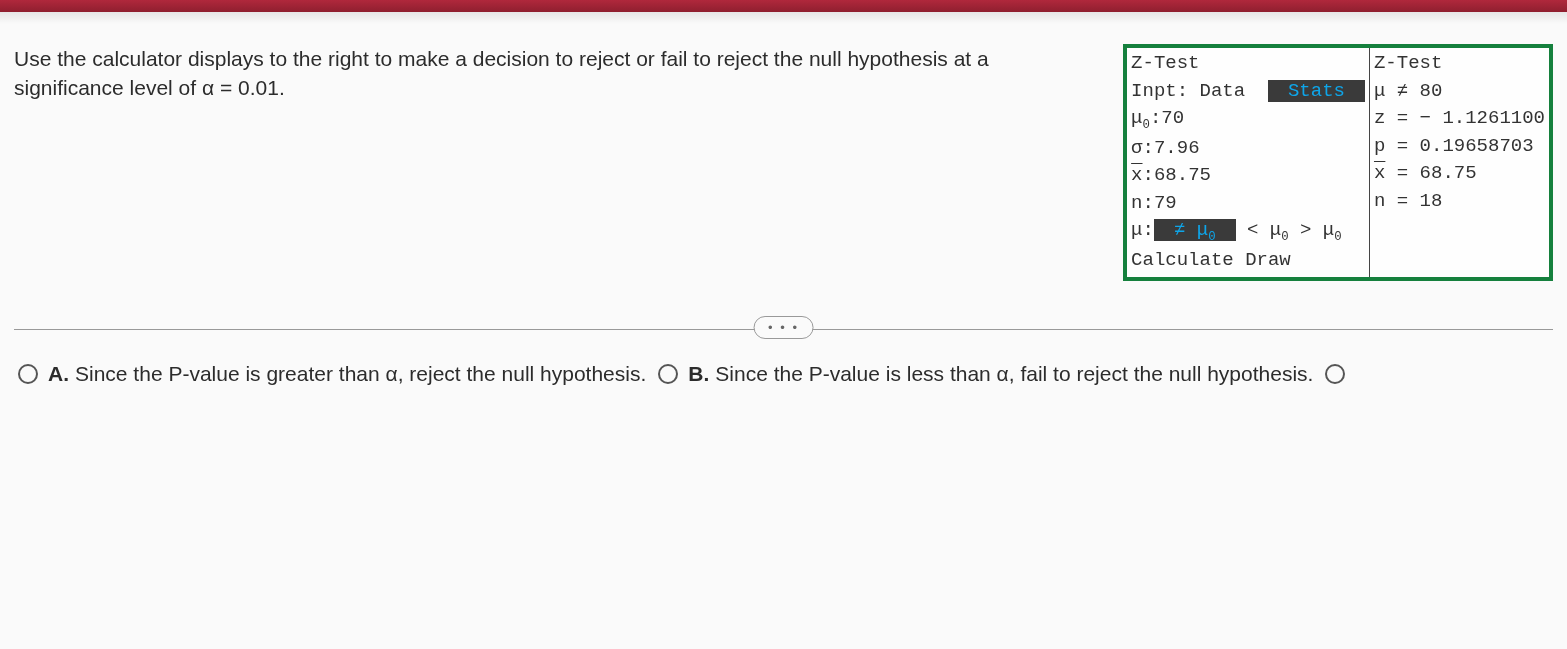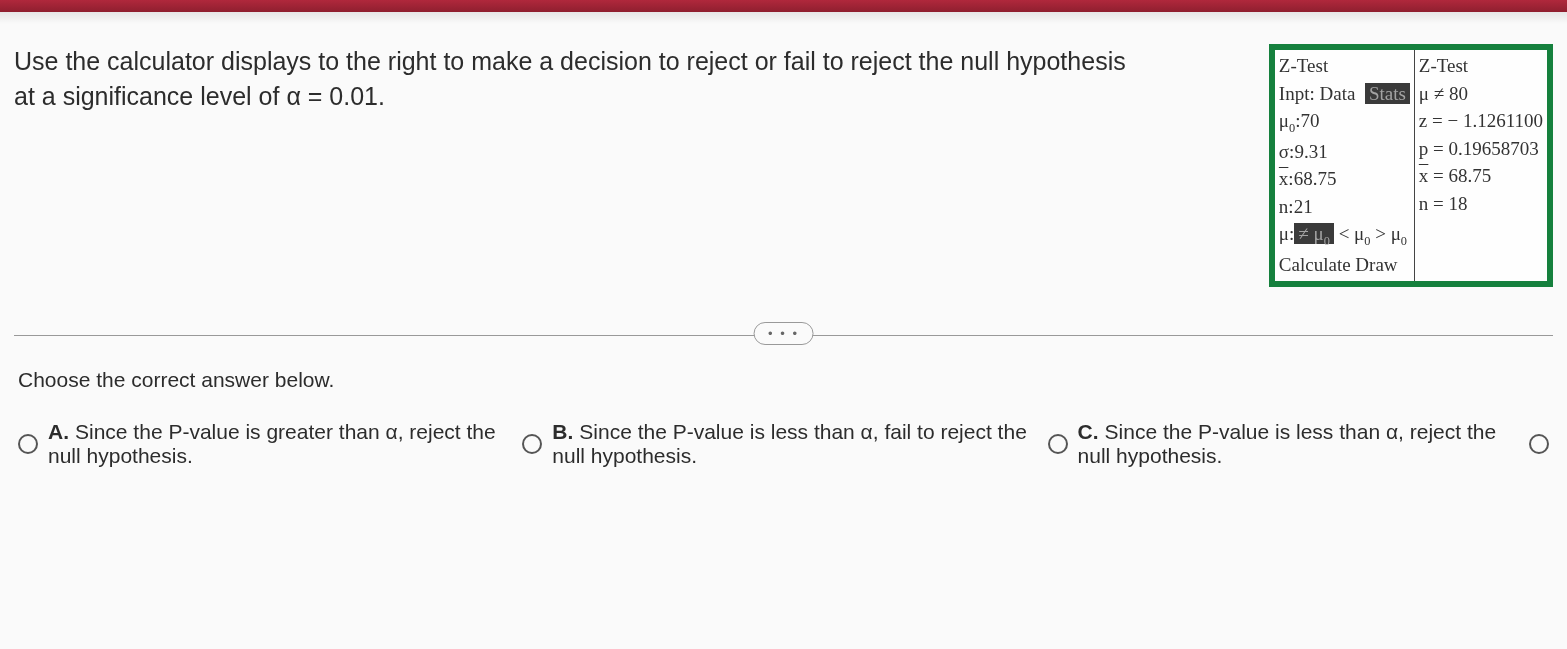--- a/index.html
+++ b/index.html
@@ -27,46 +27,46 @@
     }
     .content {
       padding: 20px 14px 0 14px;
     }
     .question-row {
       display: flex;
       align-items: flex-start;
       gap: 60px;
     }
     .question-text {
-      font-size: 25px;
+      font-size: 21px;
       line-height: 1.4;
       color: #2c2c2c;
       max-width: 1120px;
     }
     .calc-wrap {
       display: flex;
-      border: 6px solid #15803d;
-      font-family: Liberation Serif, serif;
+      border: 4px solid #15803d;
+      font-family: Liberation Mono, monospace;
       font-size: 19px;
       background: #fefefe;
       line-height: 1.45;
       color: #333;
       margin-left: auto;
     }
     .calc-col {
       padding: 2px 4px;
       white-space: nowrap;
     }
     .calc-col + .calc-col {
       border-left: 1px solid #444;
     }
     .inv {
       background: #3a3a3a;
-      color: #a3a3a3;
-      padding: 0 4px;
+      color: #0ea5e9;
+      padding: 0 20px;
     }
     .sub {
       font-size: 0.65em;
       vertical-align: sub;
     }
     .ov {
       text-decoration: overline;
     }
     .divider-wrap {
       position: relative;
@@ -135,27 +135,27 @@
     <div class="calc-wrap">
       <div class="calc-col">
         <div>Z-Test</div>
         <div>
           <span>Inpt: Data</span>&nbsp;&nbsp;<span class="inv">Stats</span>
         </div>
         <div>
           <span>μ</span><span class="sub">0</span><span>:</span><span>70</span>
         </div>
         <div>
-          <span>σ:</span><span>9.31</span>
+          <span>σ:</span><span>7.96</span>
         </div>
         <div>
           <span class="ov">x</span><span>:</span><span>68.75</span>
         </div>
         <div>
-          <span>n:</span><span>21</span>
+          <span>n:</span><span>79</span>
         </div>
         <div>
           <span>μ:</span><span class="inv"><span>≠</span> <span>μ</span><span class="sub">0</span></span> <span><span>&lt; μ</span><span class="sub">0</span></span> <span><span>&gt; μ</span><span class="sub">0</span></span>
         </div>
         <div>Calculate Draw</div>
       </div>
 
       <div class="calc-col">
         <div>Z-Test</div>
         <div>μ ≠ 80</div>
@@ -168,34 +168,29 @@
       </div>
     </div>
   </div>
 
   <div class="divider-wrap">
     <hr class="divider-line">
     <div class="divider-badge">• • •</div>
   </div>
 
   <div class="answer-section">
-    <div class="answer-prompt">Choose the correct answer below.</div>
 
     <div class="choices">
       <div class="choice">
         <div class="radio"></div>
         <span><span class="choice-label">A.</span><span>Since the P-value is greater than α, reject the null hypothesis.</span></span>
       </div>
       <div class="choice">
         <div class="radio"></div>
         <span><span class="choice-label">B.</span><span>Since the P-value is less than α, fail to reject the null hypothesis.</span></span>
       </div>
       <div class="choice">
         <div class="radio"></div>
-        <span><span class="choice-label">C.</span><span>Since the P-value is less than α, reject the null hypothesis.</span></span>
-      </div>
-      <div class="choice">
-        <div class="radio"></div>
       </div>
     </div>
   </div>
 
 </div>
 
 </body></html>

